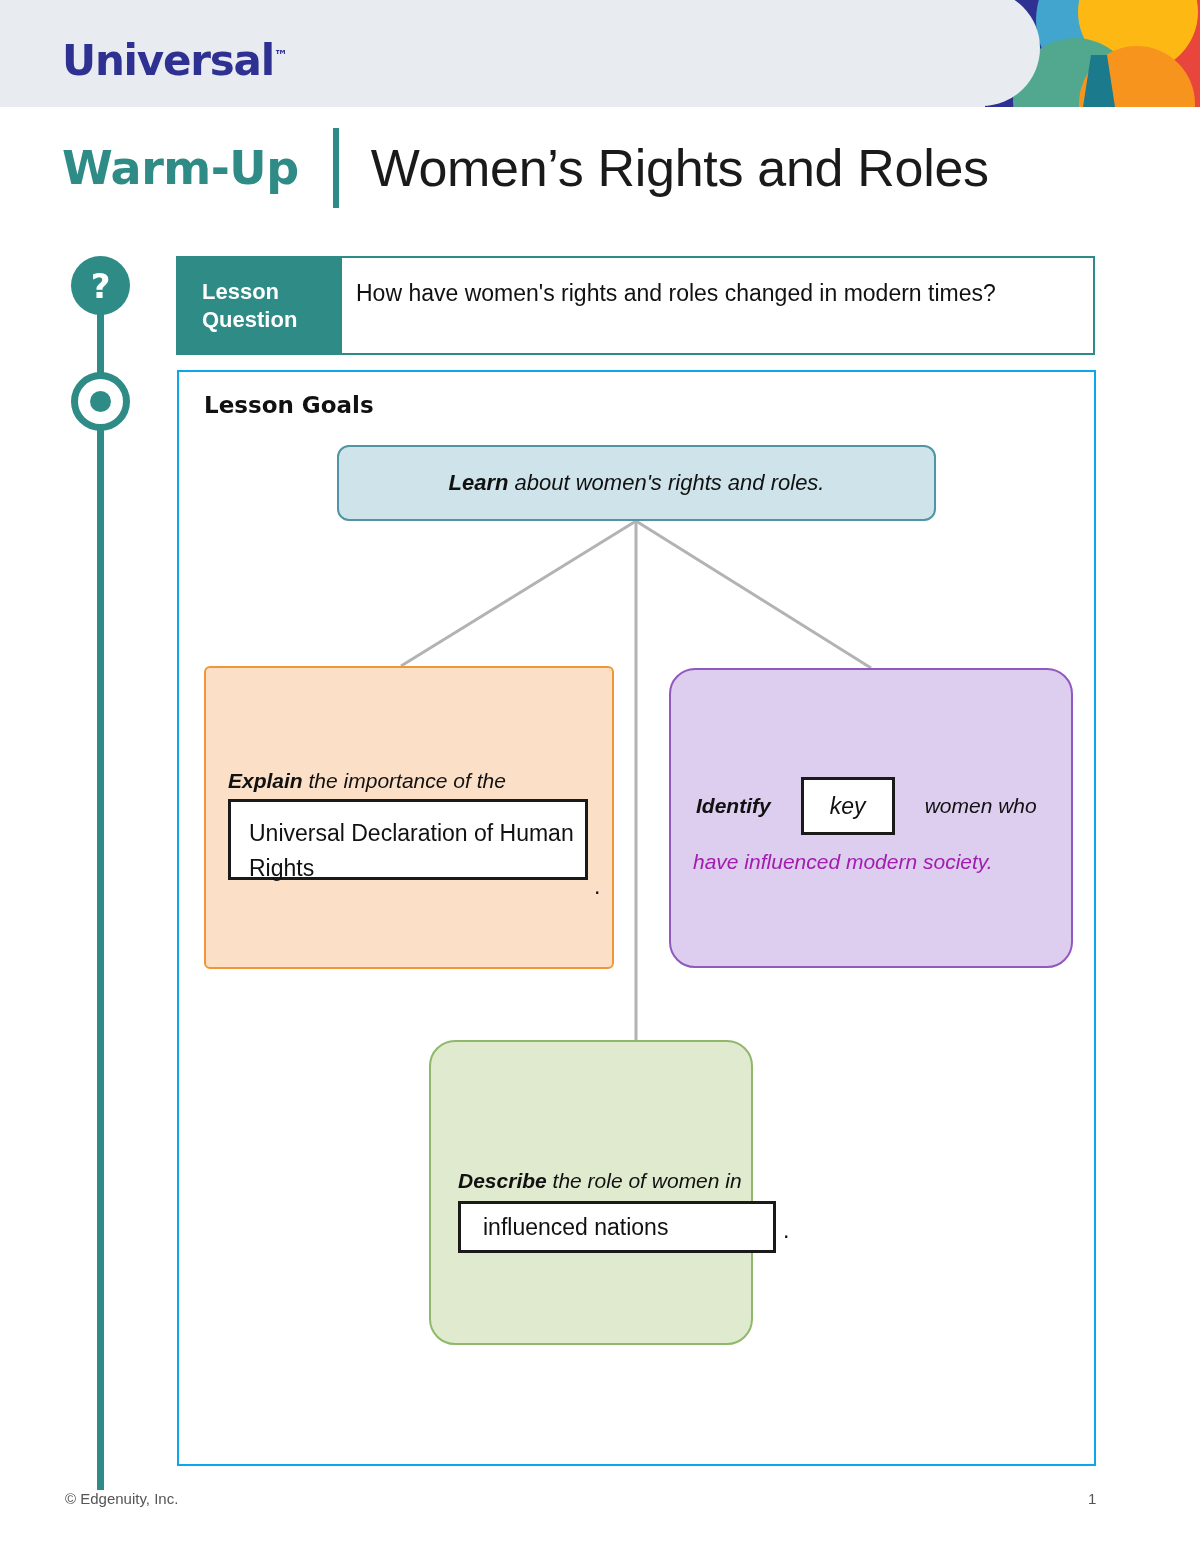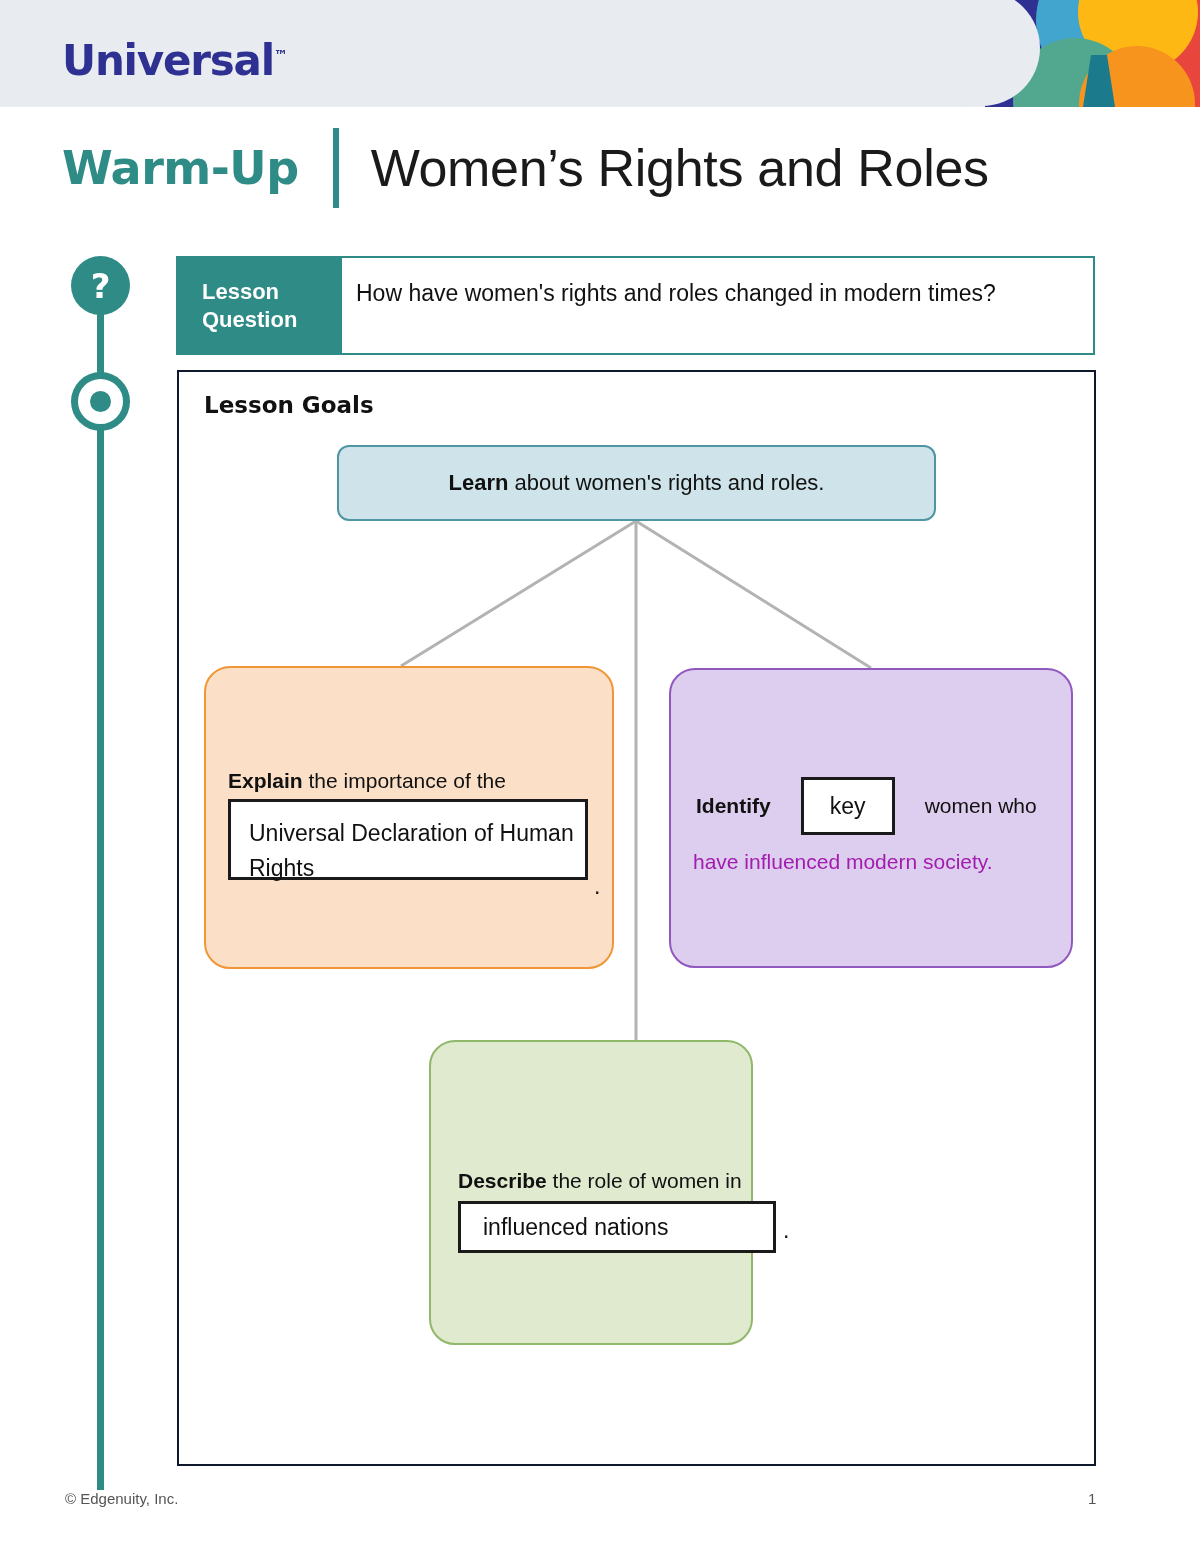--- a/index.html
+++ b/index.html
@@ -141,21 +141,21 @@
     line-height: 1.48;
     padding: 18px 24px 0 14px;
     box-sizing: border-box;
   }
 
   
   #lesson-goals-panel {
     position: absolute;
     left: 177px; top: 370px;
     width: 919px; height: 1096px;
-    border: 2px solid #0f172a;
+    border: 2px solid #0ea5e9;
     box-sizing: border-box;
     background: #ffffff;
   }
   #lesson-goals-heading {
     position: absolute;
     left: 25px; top: 20px;
     font-size: 23px;
     font-weight: bold;
     color: #111111;
     font-family: "DejaVu Sans", sans-serif;
@@ -184,29 +184,30 @@
     border-color: #4f95a3;
     border-radius: 12px;
     display: flex;
     align-items: center;
     justify-content: center;
   }
   .goal-text {
     font-size: 22px;
     color: #111111;
     line-height: 1.42;
+    font-style: italic;
   }
   .goal-text b { font-weight: bold; }
 
   #goal-explain {
     left: 25px; top: 294px;
     width: 410px; height: 303px;
     background: #fbe0c7;
     border-color: #f09637;
-    border-radius: 26px;
+    border-radius: 6px;
     padding: 0 22px;
   }
   #goal-identify {
     left: 490px; top: 296px;
     width: 404px; height: 300px;
     background: #ddcdee;
     border-color: #9159c0;
     border-radius: 26px;
     padding: 0 22px;
   }

